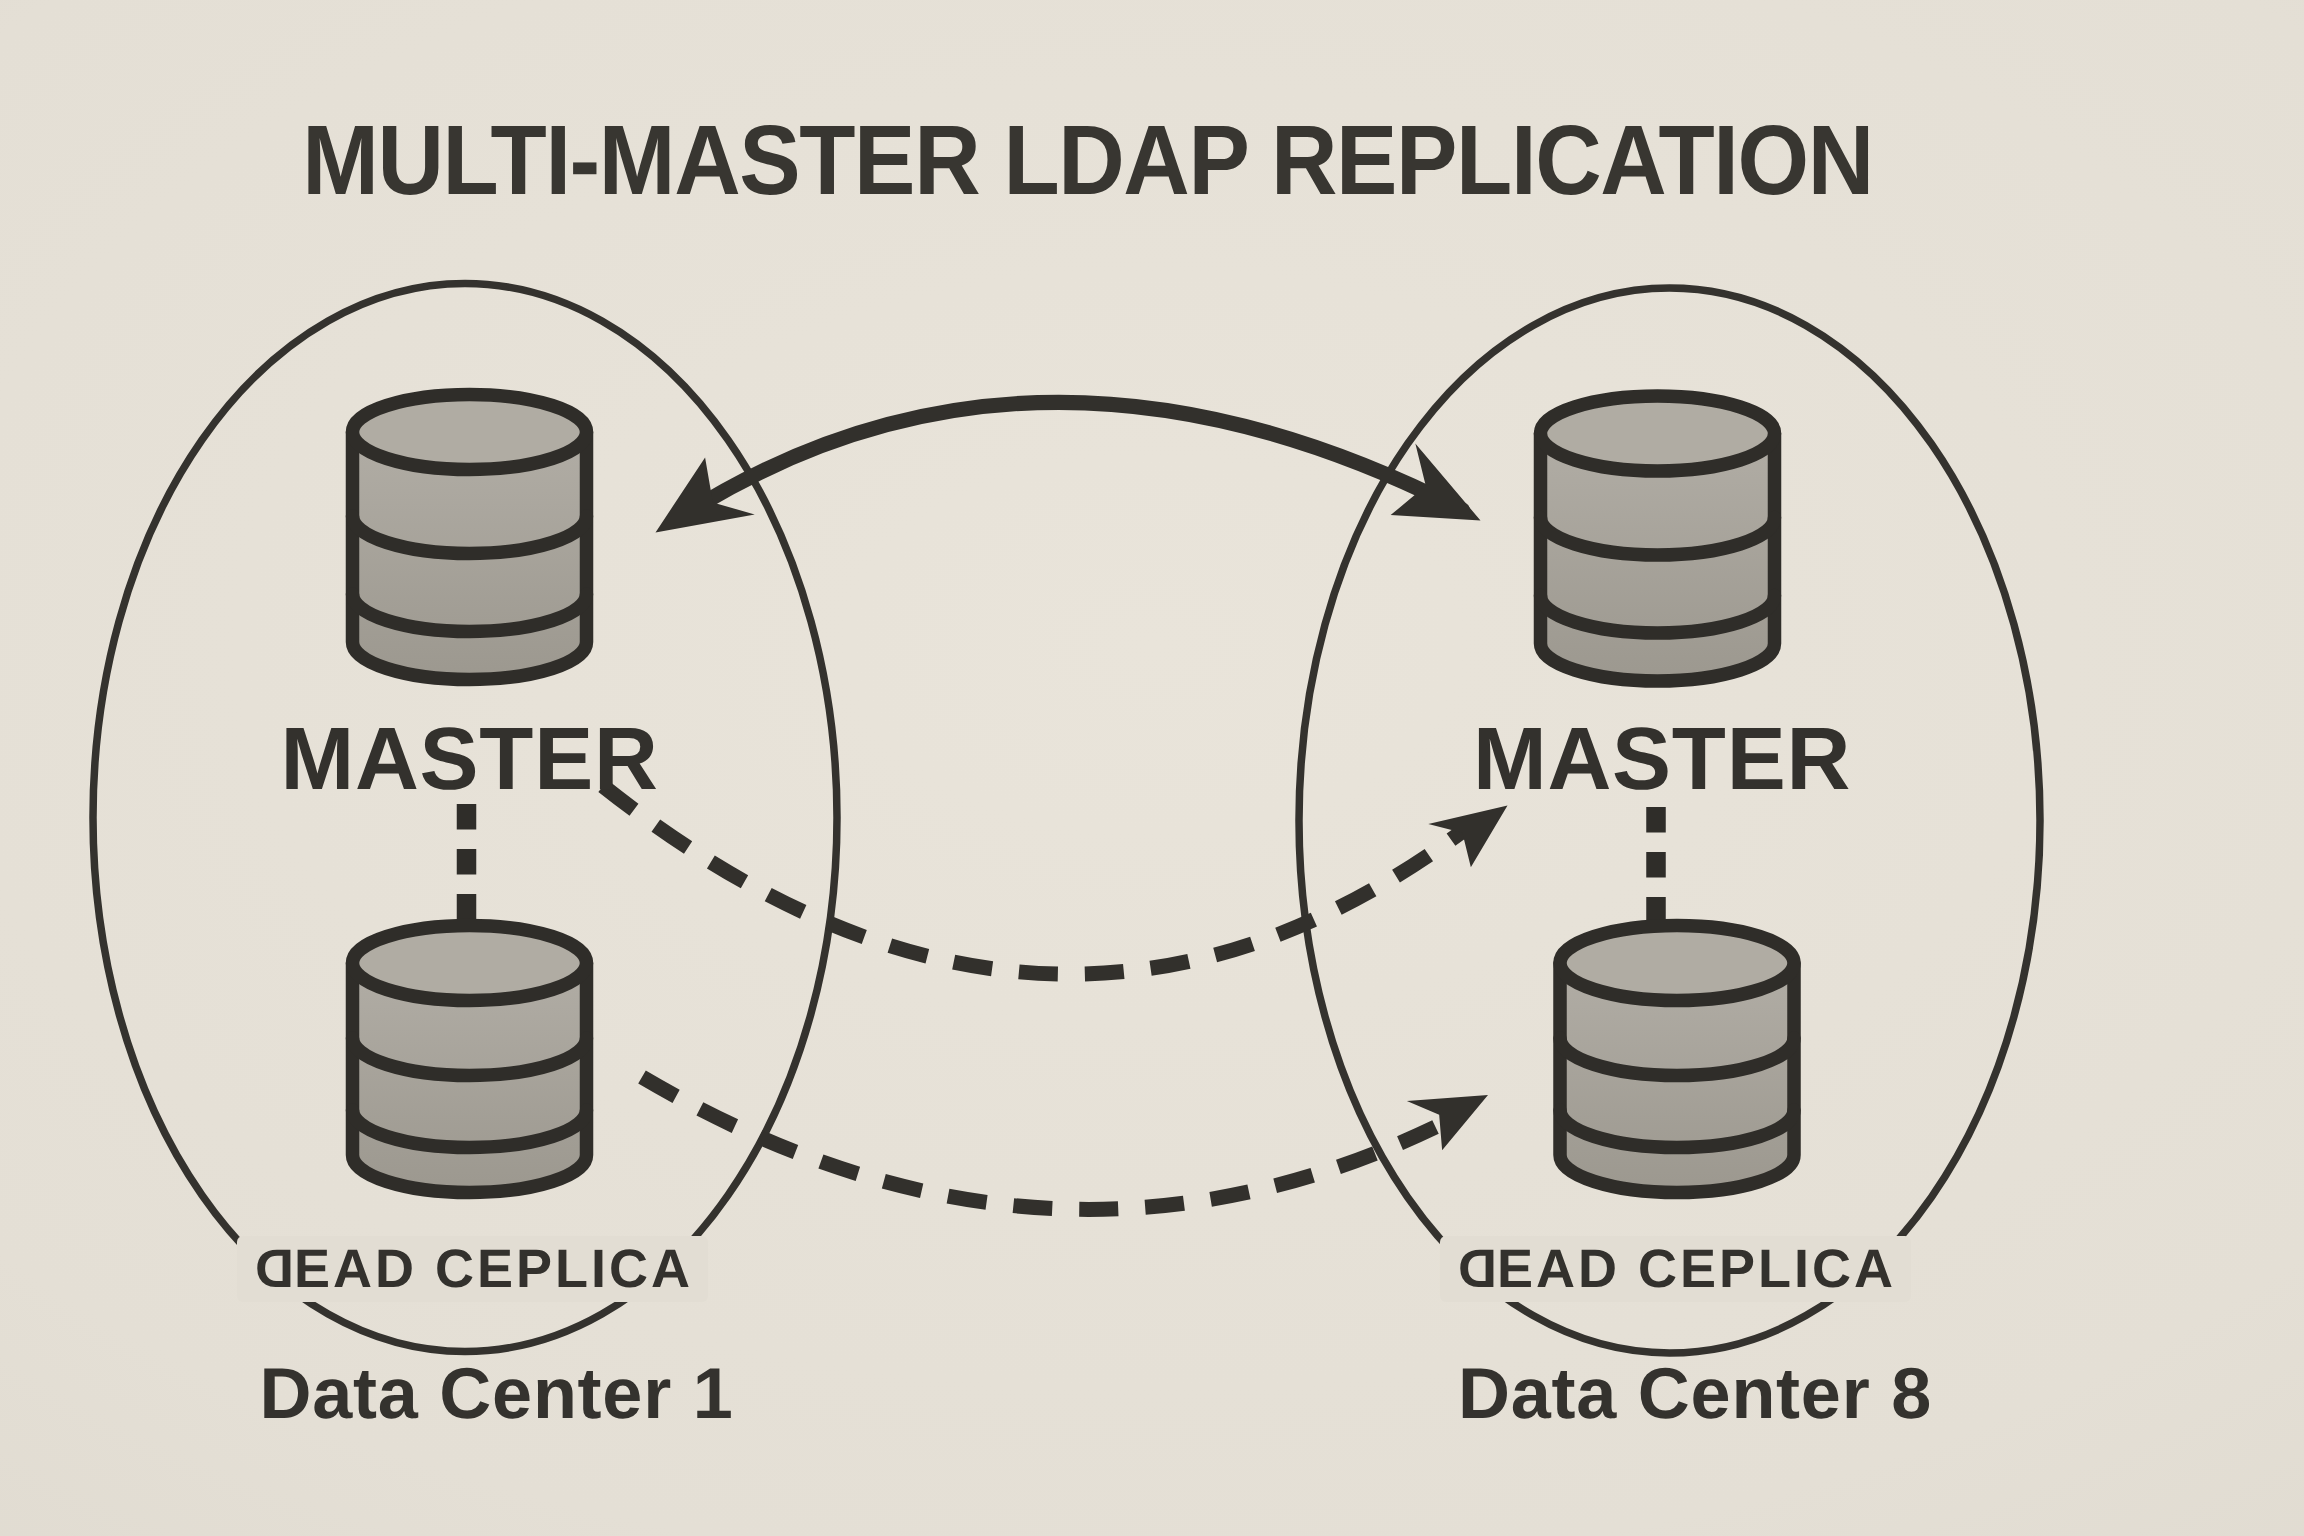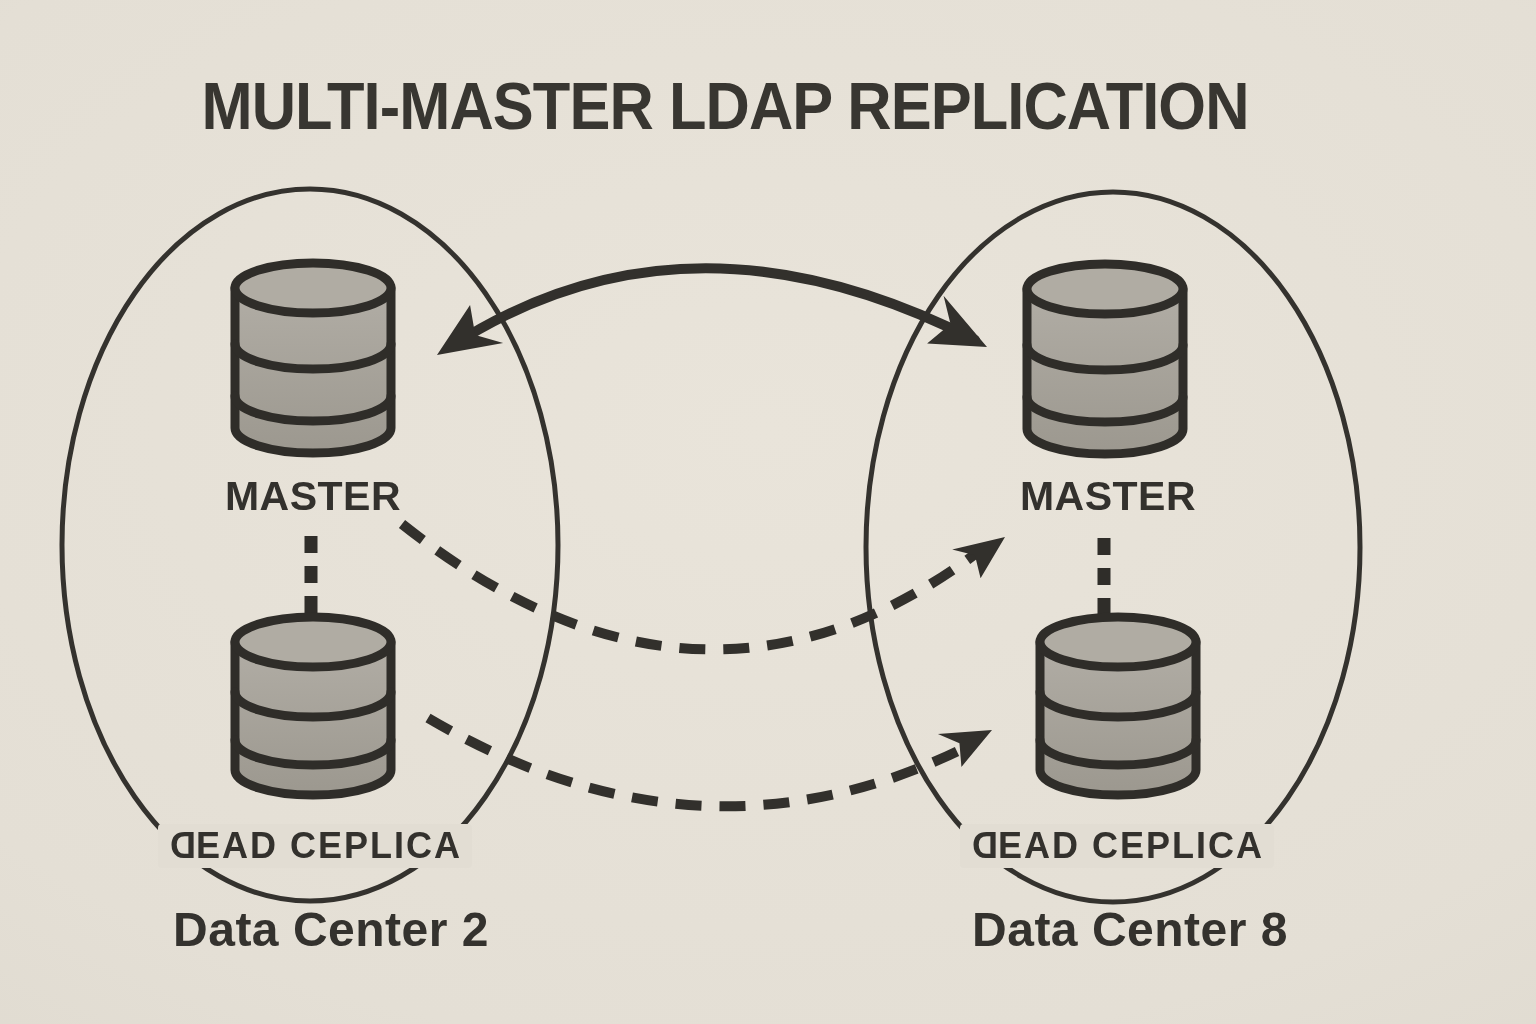--- a/index.html
+++ b/index.html
@@ -23,21 +23,21 @@
     color:#33312d;
     line-height:1.1;
   }
   .title{
     top:70px;left:725px;
     font-size:66px;
     letter-spacing:-1px;
     color:#383631;
     transform:translateX(-50%) scaleX(0.93);
   }
-  .master{font-size:41px;top:474px;letter-spacing:0.5px;}
+  .master{font-size:59px;top:474px;letter-spacing:0.5px;}
   .replica{
     font-size:36px;top:824px;letter-spacing:2px;
     background:#e2ddd3;          
     padding:2px 10px;
     border-radius:4px;
   }
   .flip{display:inline-block;transform:scaleX(-1);} 
   .dcname{font-size:48px;top:904px;letter-spacing:0.5px;color:#34322e;}
 
   
@@ -110,16 +110,16 @@
 
   <div class="lbl title">MULTI-MASTER LDAP REPLICATION</div>
 
   <div class="lbl master" style="left:313px;">MASTER</div>
   <div class="lbl master" style="left:1108px;">MASTER</div>
 
   <div class="lbl replica" style="left:315px;"><span class="flip">D</span><span>EAD CEPLICA</span></div>
 
   <div class="lbl replica" style="left:1117px;"><span class="flip">D</span><span>EAD CEPLICA</span></div>
 
-  <div class="lbl dcname" style="left:331px;">Data Center 2</div>
+  <div class="lbl dcname" style="left:331px;">Data Center 1</div>
   <div class="lbl dcname" style="left:1130px;">Data Center 8</div>
 
 </div>
 
 </body></html>

